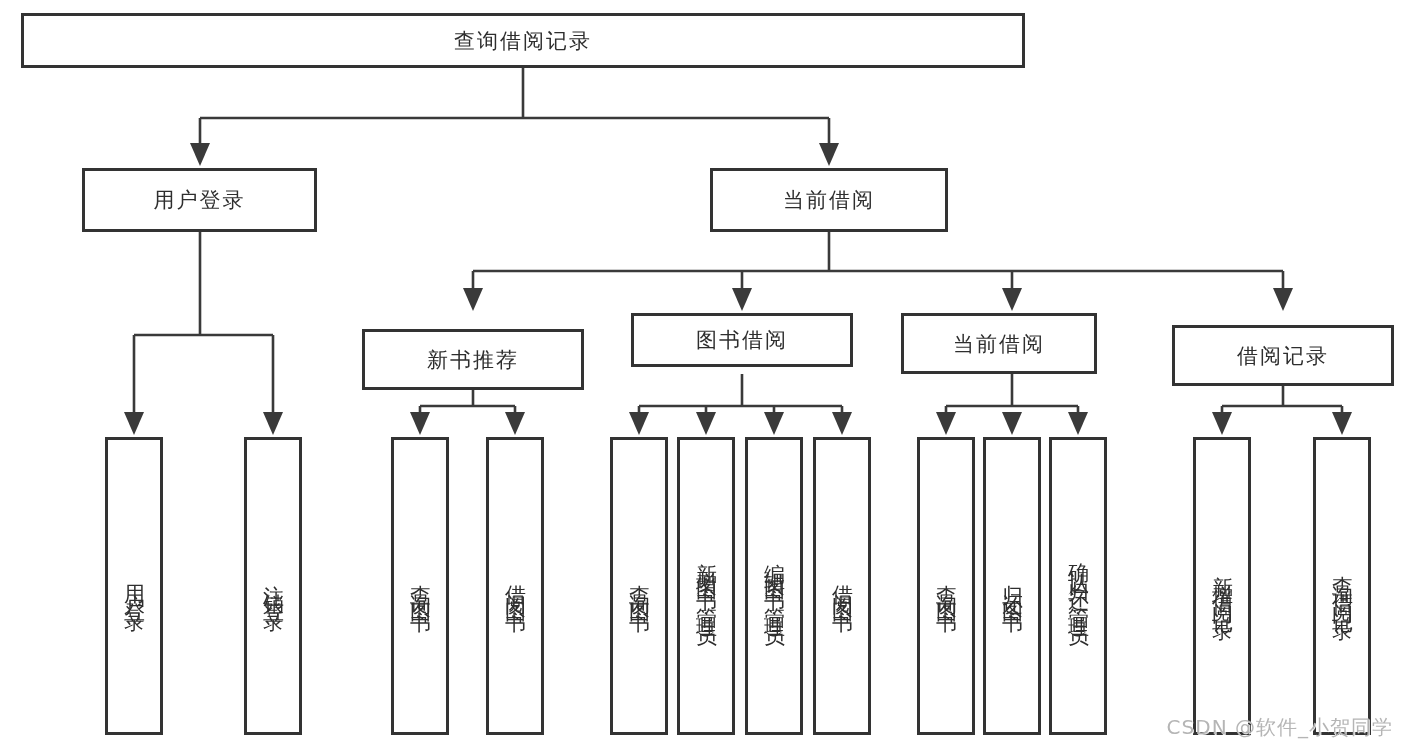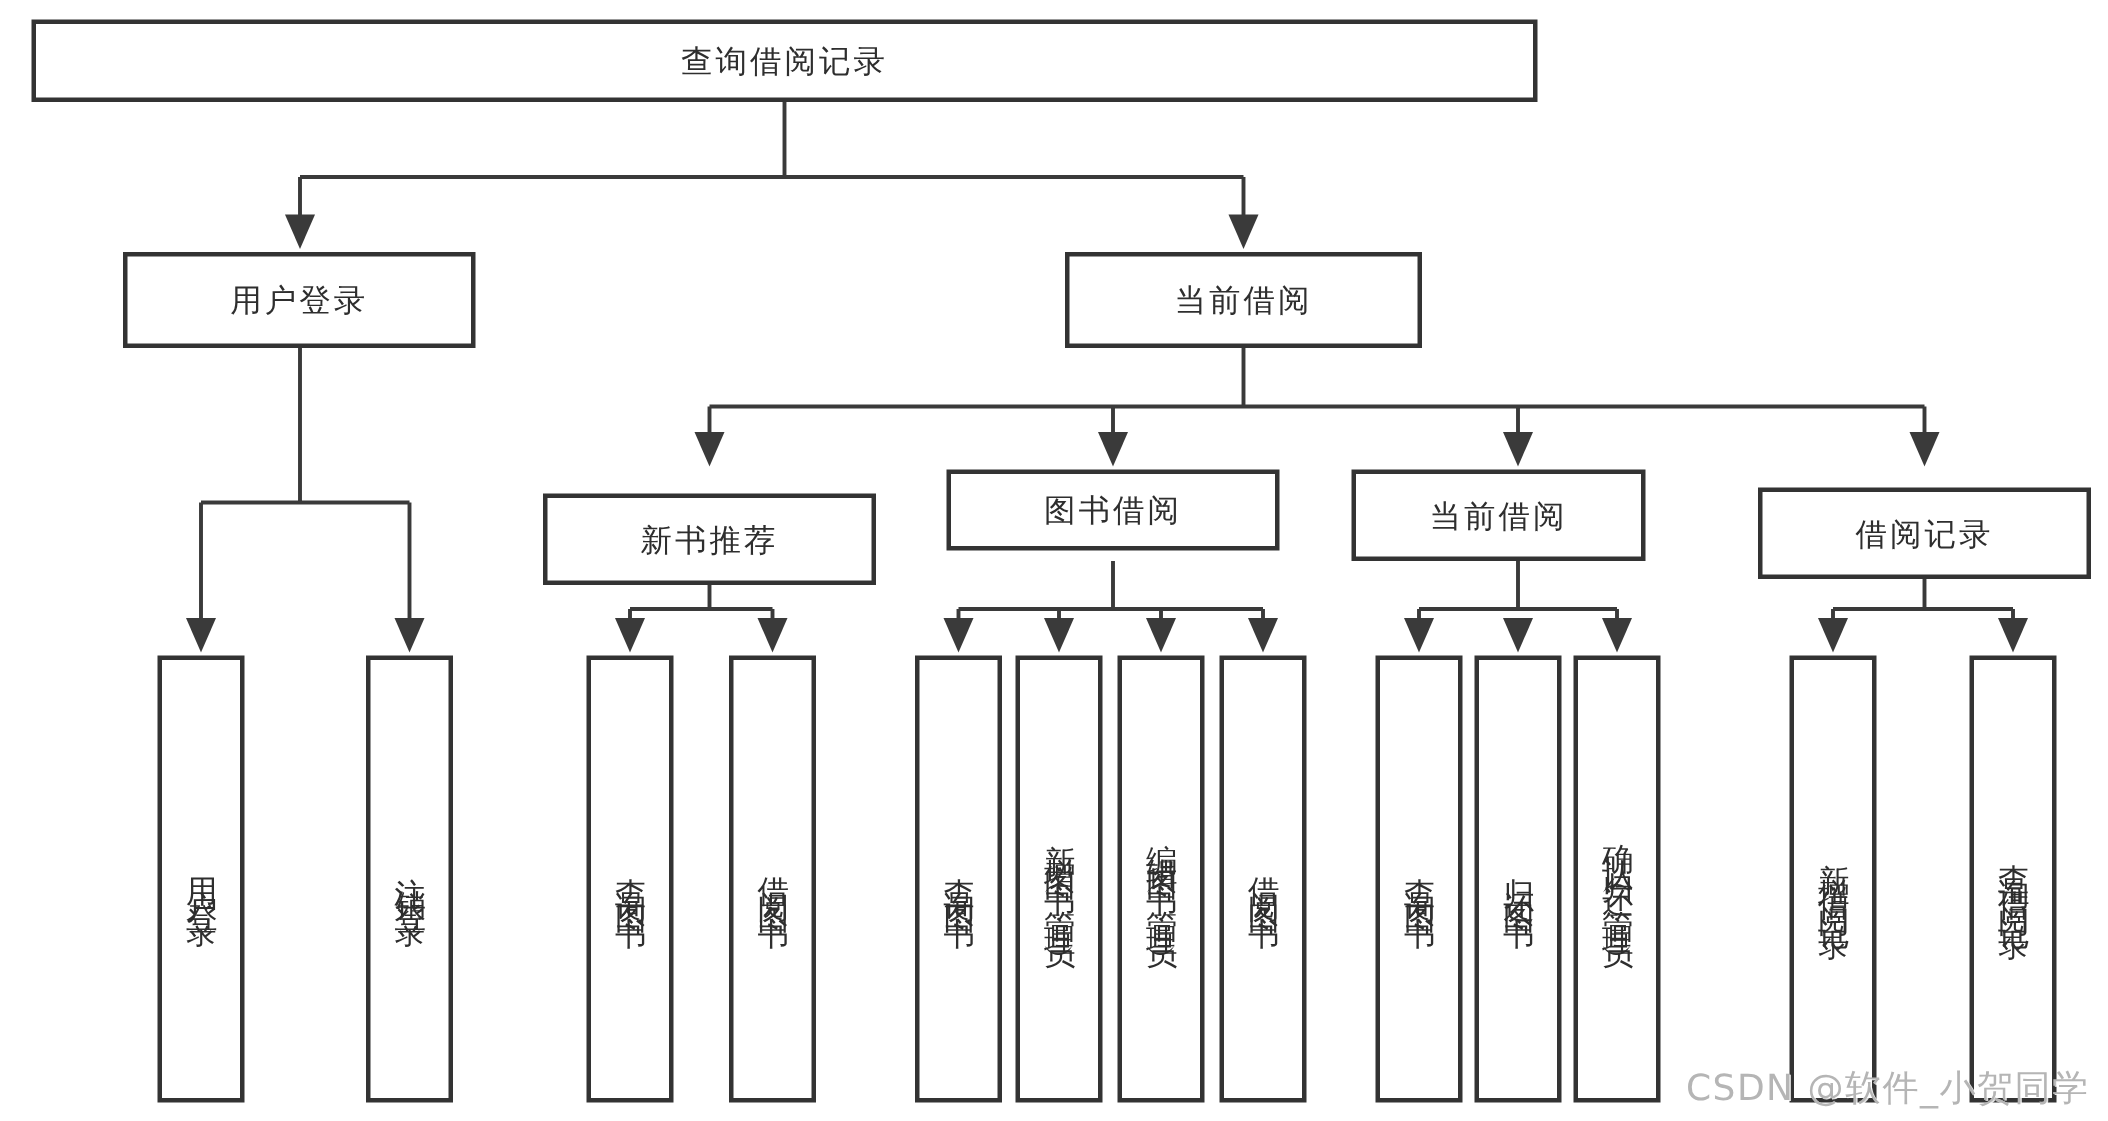--- a/index.html
+++ b/index.html
@@ -35,21 +35,21 @@
     writing-mode: vertical-lr;
     font-size: 21px;
     letter-spacing: 9px;
     line-height: 1;
     white-space: nowrap;
   }
   .watermark {
     position: absolute;
     right: 12px;
     bottom: 6px;
-    font-size: 24px;
+    font-size: 20px;
     color: #b5b5b5;
     letter-spacing: 1px;
     white-space: nowrap;
     text-shadow: 1px 1px 0 rgba(255,255,255,0.85);
     z-index: 5;
   }
 </style>
 </head>
 <body>
 

